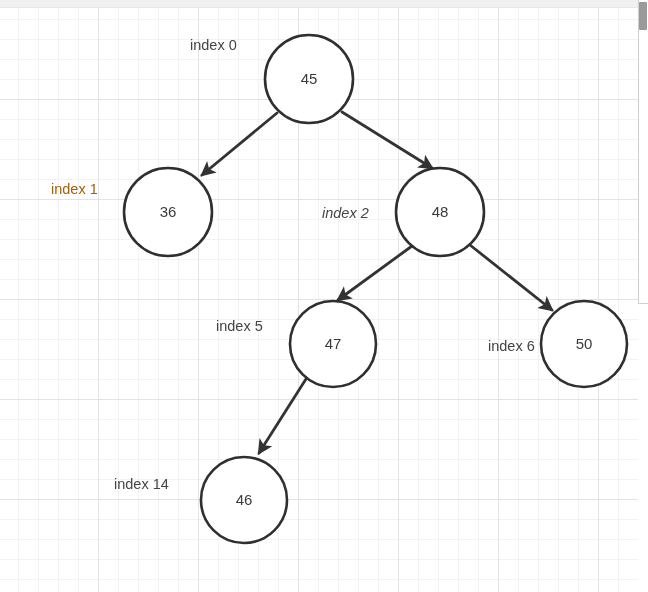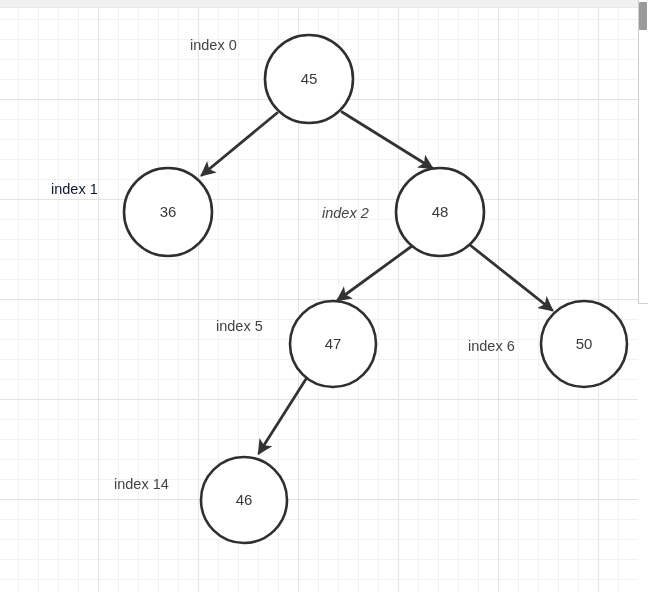--- a/index.html
+++ b/index.html
@@ -148,24 +148,24 @@
         </g>
         <g>
           <circle cx="244" cy="500" r="43" class="node-circle" fill="#ffffff" stroke="#2f2f2f"></circle>
           <text x="244" y="501" class="node-value">46</text>
         </g>
       </g>
   </svg>
 
   <div id="labels-layer">
       <div class="index-label" style="left: 190px; top: 37px; color: rgb(68, 68, 68);">index 0</div>
-      <div class="index-label" style="left: 51px; top: 181px; color: #0f172a; text-align: center;">index 1</div>
+      <div class="index-label" style="left: 51px; top: 181px; color: #a16207; text-align: center;">index 1</div>
       <div class="index-label" style="left: 322px; top: 205px; color: rgb(68, 68, 68); font-style: italic;">index 2</div>
       <div class="index-label" style="left: 216px; top: 318px; color: rgb(68, 68, 68);">index 5</div>
-      <div class="index-label" style="left: 468px; top: 338px; color: rgb(68, 68, 68);">index 6</div>
+      <div class="index-label" style="left: 488px; top: 338px; color: rgb(68, 68, 68);">index 6</div>
       <div class="index-label" style="left: 114px; top: 476px; color: rgb(68, 68, 68);">index 14</div>
     </div>
 
   <div id="scroll-gutter">
     <div id="scroll-thumb"></div>
   </div>
 
 </div>
 
 </body></html>

